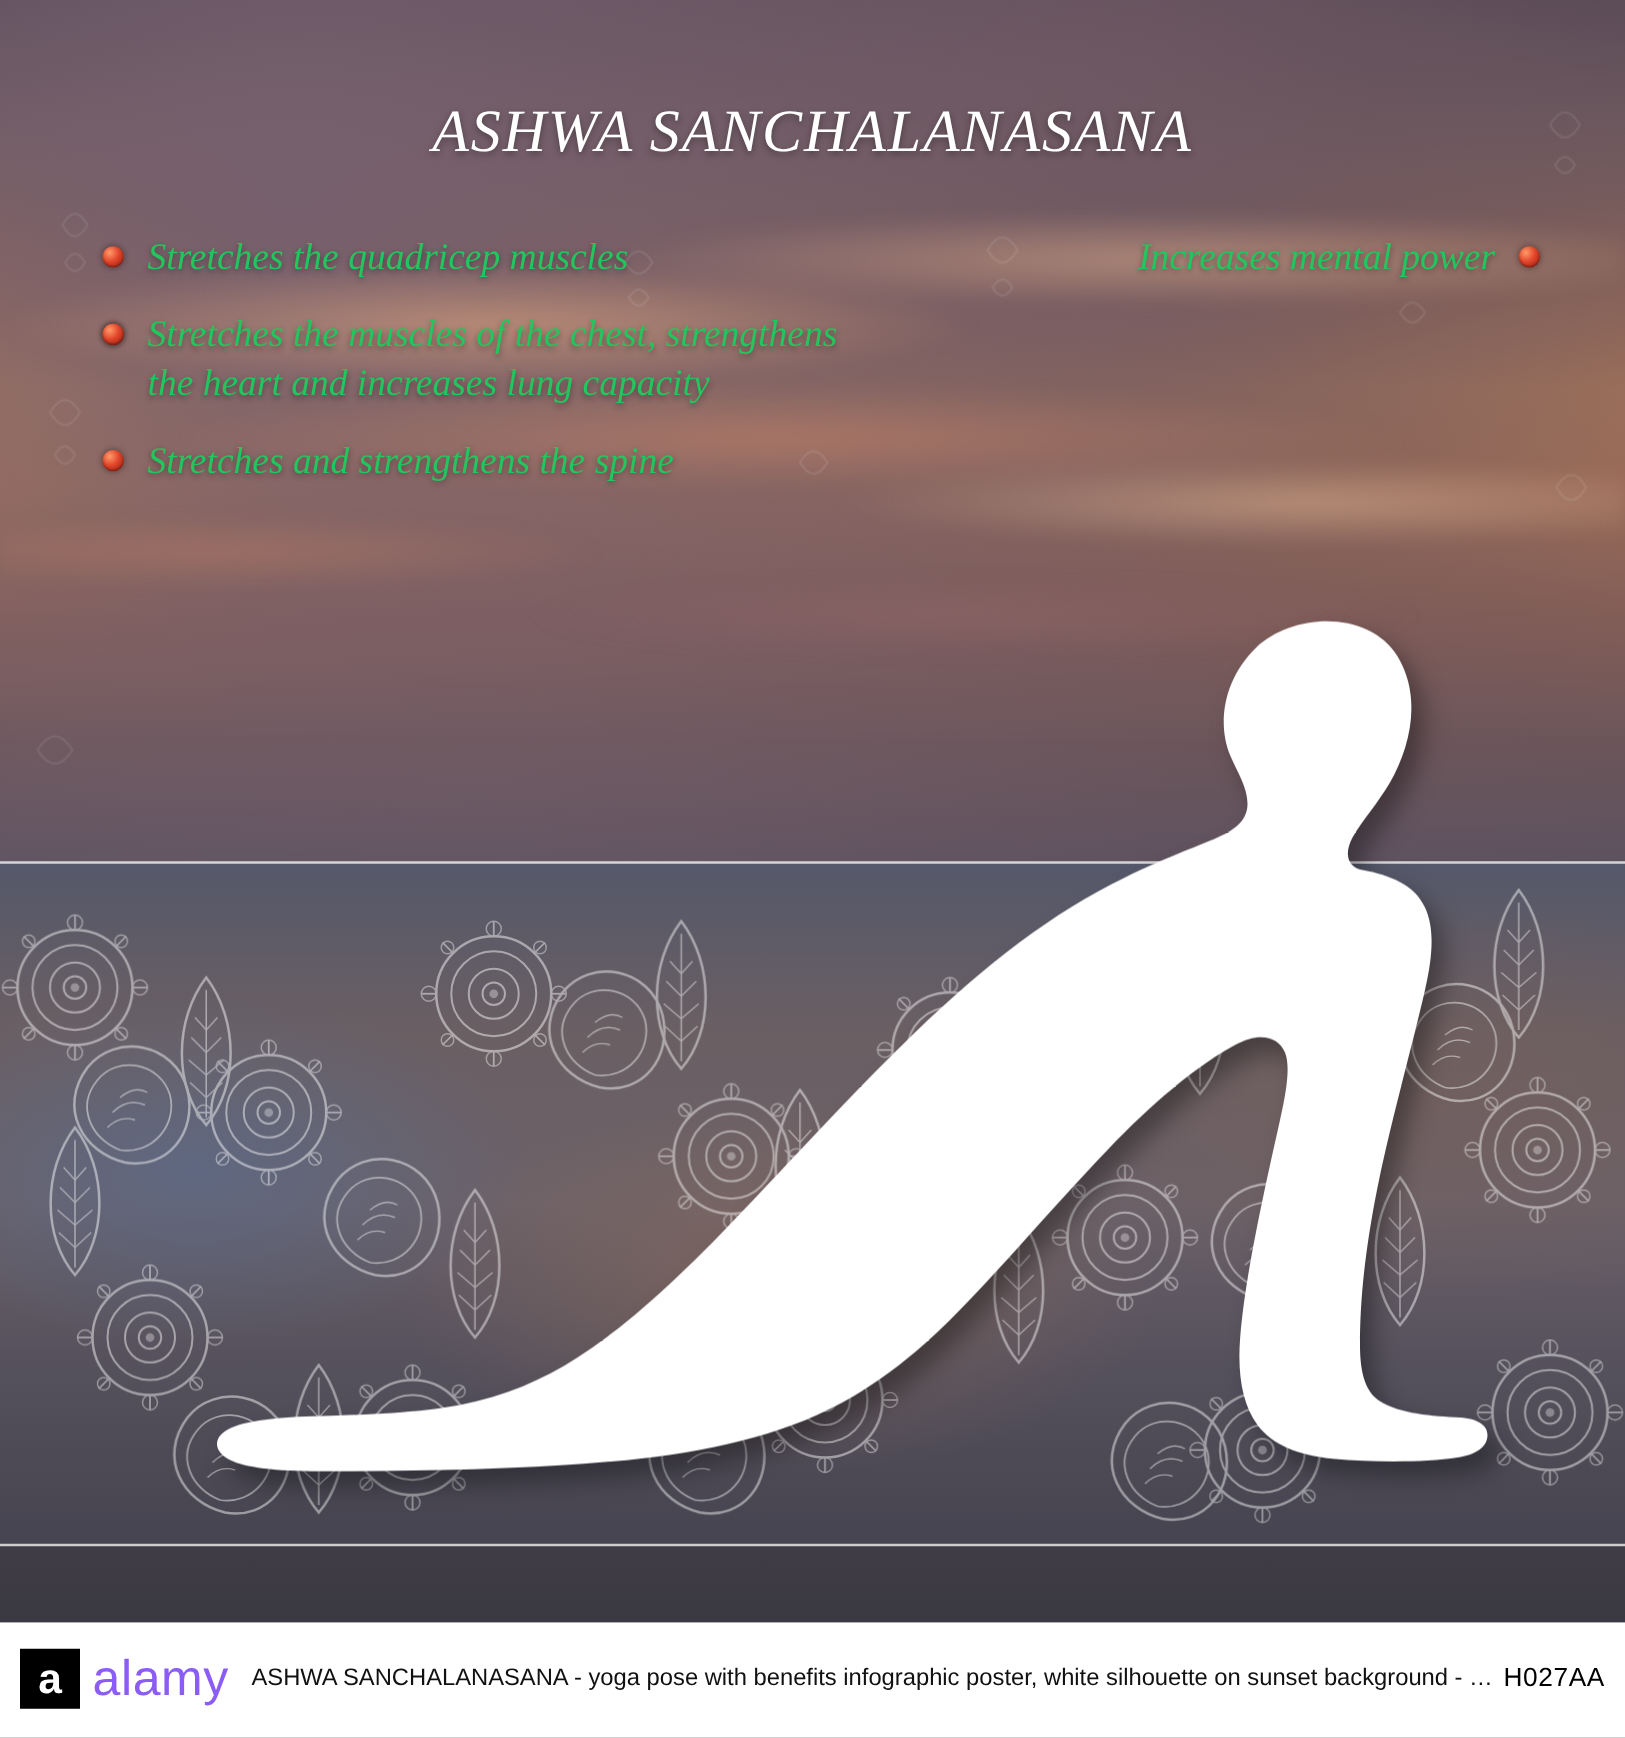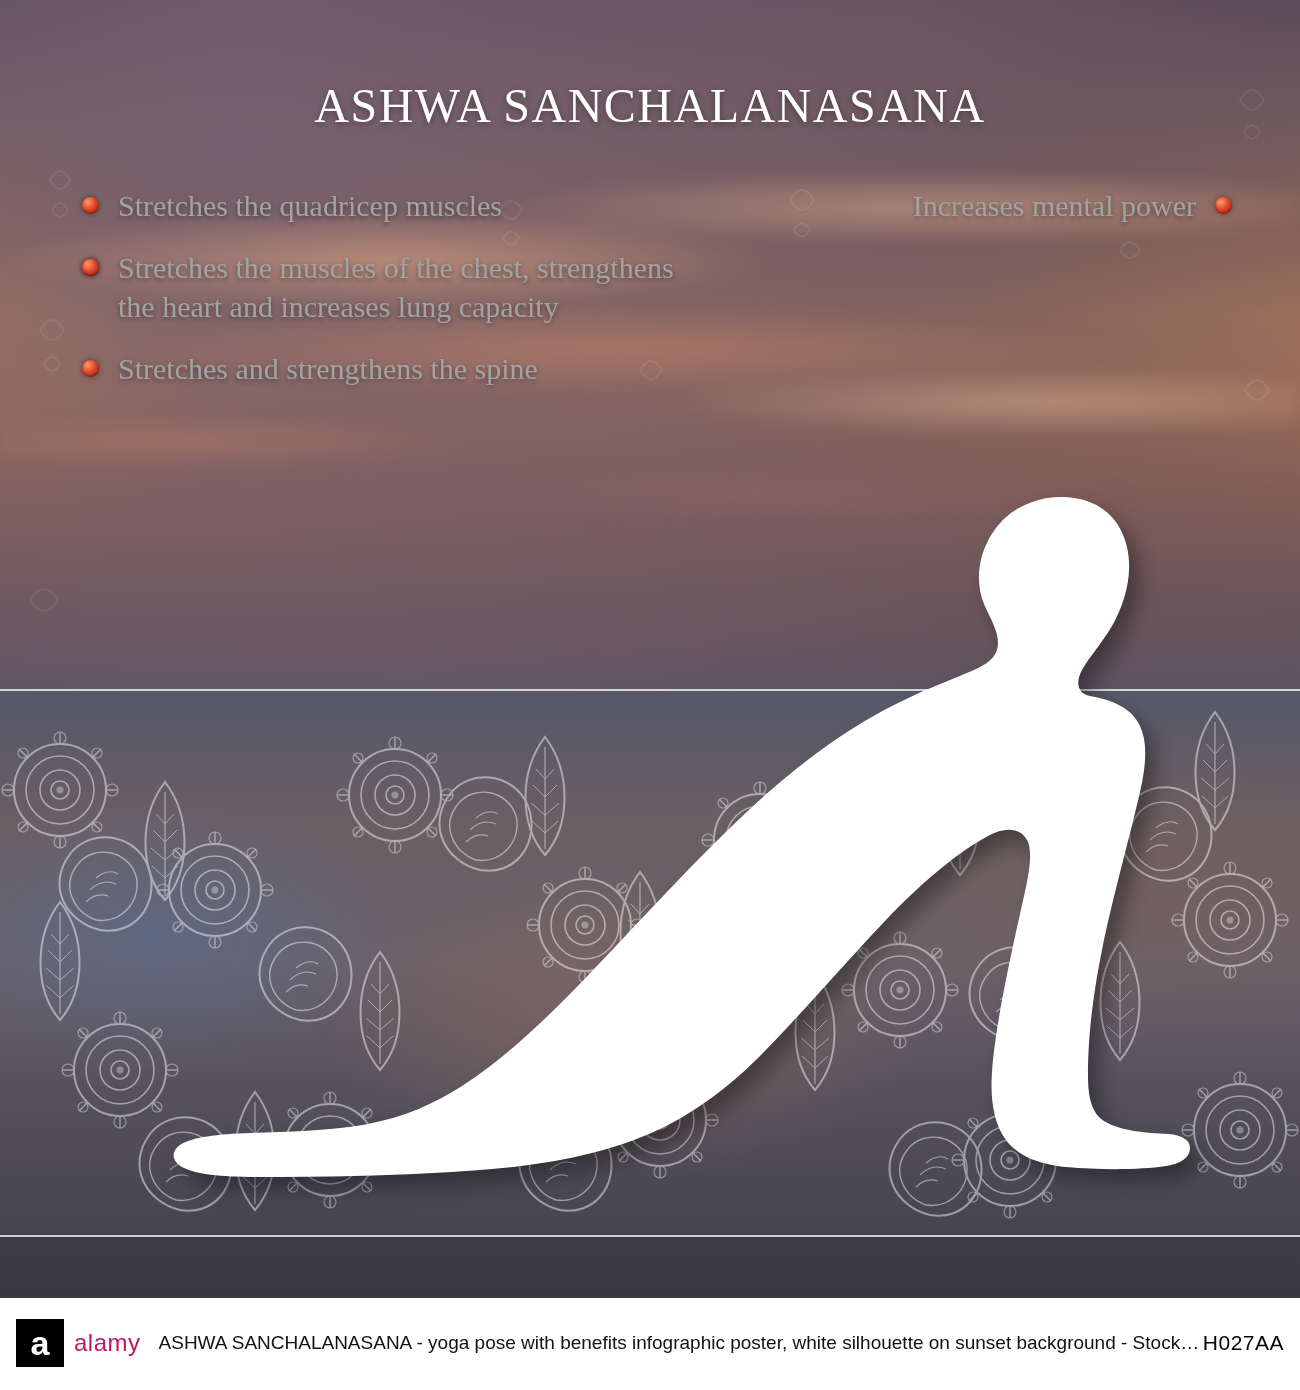--- a/index.html
+++ b/index.html
@@ -13,20 +13,21 @@
     font-family: "Liberation Serif", serif;
     overflow: hidden;
   }
 
   .poster {
     position: relative;
     width: 1300px;
     height: 1298px;
     overflow: hidden;
     background: #3b3640;
+    font-style: italic;
   }
 
   
   .bg-base {
     position: absolute;
     inset: 0;
     background:
       radial-gradient(circle at 18% 12%, rgba(118,96,110,0.95) 0%, rgba(95,78,96,0) 55%),
       radial-gradient(circle at 70% 8%, rgba(108,86,96,0.9) 0%, rgba(80,66,80,0) 60%),
       linear-gradient(180deg,
@@ -118,21 +119,21 @@
     color: #ffffff;
     font-size: 48px;
     letter-spacing: 1.5px;
     font-weight: 400;
     text-shadow: 0 2px 6px rgba(0,0,0,0.35);
   }
 
   
   .col {
     position: absolute;
-    color: #a3a3a3;
+    color: #22c55e;
     font-size: 30px;
     line-height: 1.32;
     text-shadow: 0 2px 5px rgba(0,0,0,0.4);
   }
   .col-left {
     left: 70px;
     top: 186px;
     width: 640px;
   }
   .col-right {
@@ -195,22 +196,22 @@
     background: #000000;
     color: #ffffff;
     font-size: 34px;
     font-weight: bold;
     display: flex;
     align-items: center;
     justify-content: center;
     line-height: 1;
   }
   .alamy-text {
-    font-size: 24px;
-    color: #be185d;
+    font-size: 40px;
+    color: #8b5cf6;
     letter-spacing: 0.5px;
   }
   .footer-caption {
     margin-left: 18px;
     font-size: 19px;
     color: #111111;
     white-space: nowrap;
     overflow: hidden;
     text-overflow: ellipsis;
   }

